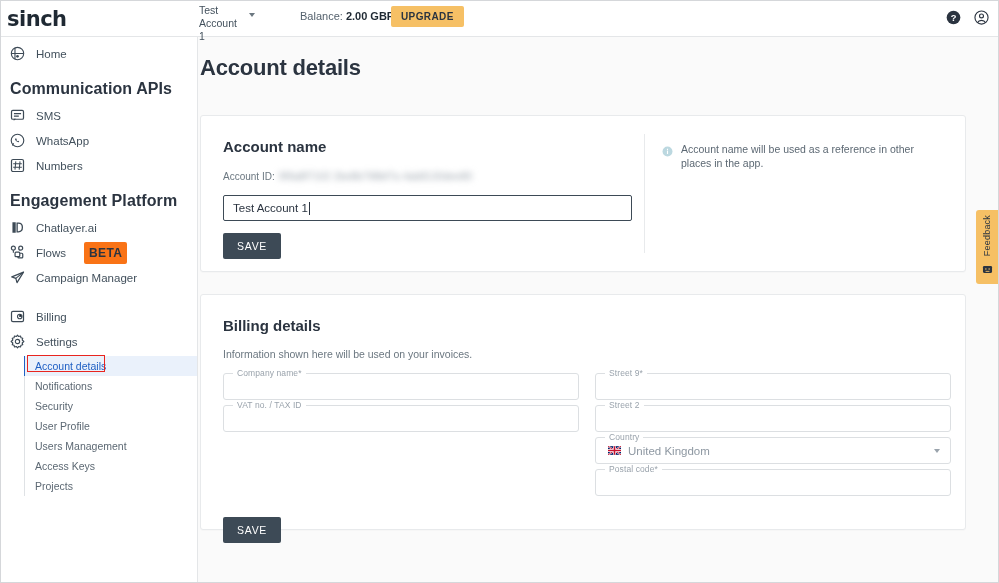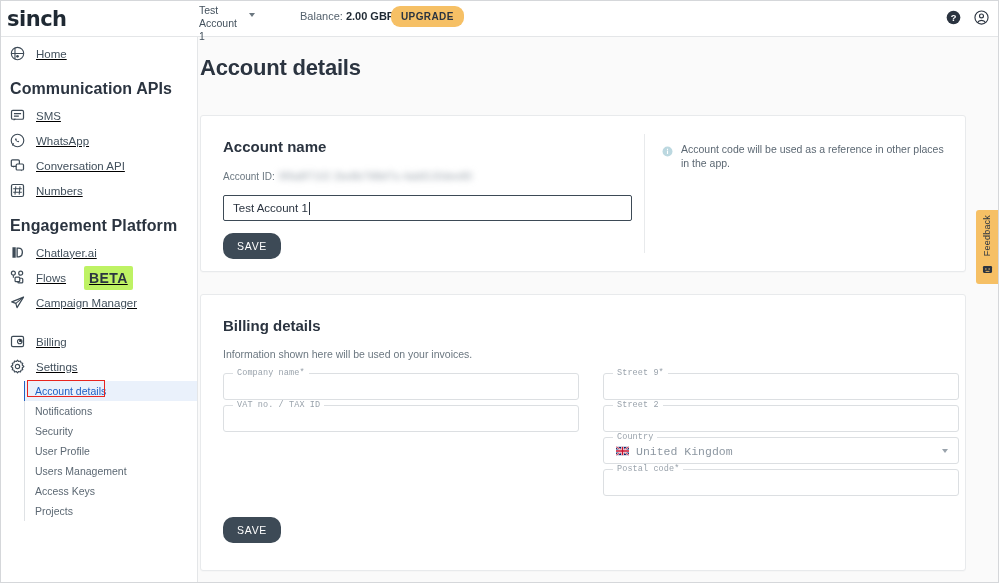--- a/index.html
+++ b/index.html
@@ -49,21 +49,21 @@
   }
   .balance {
     position: absolute; left: 299px; top: 9px;
     font-size: 11px; color: #54616d;
   }
   .balance b { color: #1f2933; font-weight: 700; }
   .upgrade-btn {
     position: absolute; left: 390px; top: 5px;
     background: #f6c065; color: #2b3440;
     font-size: 10px; font-weight: 700; letter-spacing: .4px;
-    padding: 5px 10px; border: none; border-radius: 9px;
+    padding: 5px 10px; border: none; border-radius: 2px;
     cursor: pointer;
     font-family: "Liberation Sans", sans-serif;
   }
   .hdr-icons {
     position: absolute; right: 11px; top: 0; height: 32px;
     display: flex; align-items: center; gap: 13px;
   }
   .hdr-icons svg { display: block; cursor: pointer; }
 
   
@@ -73,32 +73,31 @@
     background: #ffffff;
     border-right: 1px solid #e4e6e8;
     padding-top: 8px;
     z-index: 10;
   }
   .nav-item {
     display: flex; align-items: center;
     height: 25px; padding-left: 9px;
     cursor: pointer;
     gap: 11px;
-    text-decoration: underline;
   }
   .nav-item .ic { width: 15px; height: 15px; display: flex; align-items: center; justify-content: center; flex: none; }
   .nav-item .lbl { font-size: 11.5px; color: #42505c; }
   .nav-sect {
     font-size: 16px; font-weight: 700; color: #2b3440;
     padding-left: 9px; margin-top: 14px; margin-bottom: 5px;
     letter-spacing: .1px;
   }
   .beta-badge {
-    background: #bef264; color: #2b3440;
-    font-size: 14px; font-weight: 700; letter-spacing: .4px;
+    background: #f97316; color: #2b3440;
+    font-size: 12px; font-weight: 700; letter-spacing: .4px;
     padding: 4px 5px; border-radius: 2px; margin-left: 7px;
   }
   .nav-gap { height: 14px; }
   .subnav {
     margin-left: 23px;
     border-left: 1px solid #dfe2e5;
     padding-left: 0;
     margin-top: 2px;
   }
   .sub-item {
@@ -169,33 +168,33 @@
     position: relative;
   }
   .caret-bar {
     display: inline-block; width: 1px; height: 13px;
     background: #2b3440; margin-left: 1px;
   }
   .btn-save {
     margin-top: 12px;
     background: #3d4a56; color: #ffffff;
     font-size: 10.5px; font-weight: 400; letter-spacing: .7px;
-    padding: 7px 14px; border: none; border-radius: 10px;
+    padding: 7px 14px; border: none; border-radius: 2px;
     cursor: pointer; display: inline-block;
     font-family: "Liberation Sans", sans-serif;
   }
   .note { display: flex; gap: 8px; align-items: flex-start; }
   .note-ic { flex: none; margin-top: 1px; }
   .note-txt { font-size: 10.5px; color: #5c6873; line-height: 14px; }
 
   
-  .card-bill { margin-top: 22px; height: 277px; padding: 22px 0 0 22px; }
+  .card-bill { margin-top: 22px; height: 236px; padding: 22px 0 0 22px; }
   .bill-sub { font-size: 10.5px; color: #6b7780; margin-top: 14px; }
   .bill-grid {
-    display: flex; gap: 24px; margin-top: 13px; font-family: Liberation Mono, monospace;
+    display: flex; gap: 16px; margin-top: 13px;
   }
   .col-l { width: 356px; }
   .col-r { width: 356px; }
 
   
   .ofield {
     position: relative;
     height: 27px;
     border: 1px solid #dcdfe2;
     border-radius: 3px;
@@ -310,31 +309,20 @@
       <span class="ic">
         <svg width="15" height="15" viewBox="0 0 16 16">
             <circle cx="8" cy="8" r="6.7" fill="none" stroke="#3d4a56" stroke-width="1.2"></circle>
             <path d="M5.6 5.4c-.5.6-.3 1.8.6 2.9s2.1 1.6 2.8 1.5c.5-.1.8-.7.7-1l-1-.5-.6.5c-.5-.2-1.1-.8-1.3-1.3l.5-.6-.5-1c-.3-.1-.9 0-1.2.5z" fill="#3d4a56"></path>
             <path d="M2.6 13.4l1.1-2.6" stroke="#3d4a56" stroke-width="1.2"></path>
           </svg>
       </span>
       <span class="lbl">WhatsApp</span>
     </div>
 
-    <div class="nav-item">
-      <span class="ic">
-        <svg width="15" height="15" viewBox="0 0 16 16">
-            <rect x="1.4" y="2" width="8.6" height="7" rx="1.2" fill="none" stroke="#3d4a56" stroke-width="1.3"></rect>
-            <path d="M3.4 10.4V9h1.6z" fill="#3d4a56"></path>
-            <rect x="6.6" y="6.4" width="7.8" height="6.4" rx="1.2" fill="#fff" stroke="#3d4a56" stroke-width="1.3"></rect>
-            <path d="M12.6 14.1v-1.4h-1.5z" fill="#3d4a56"></path>
-          </svg>
-      </span>
-      <span class="lbl">Conversation API</span>
-    </div>
 
     <div class="nav-item">
       <span class="ic">
         <svg width="15" height="15" viewBox="0 0 16 16">
             <rect x="1.6" y="1.6" width="12.8" height="12.8" rx="1.6" fill="none" stroke="#3d4a56" stroke-width="1.3"></rect>
             <path d="M6.2 3.6L5.3 12.4M10.7 3.6l-.9 8.8M3.4 6.2h9.2M3.4 9.8h9.2" stroke="#3d4a56" stroke-width="1.1"></path>
           </svg>
       </span>
       <span class="lbl">Numbers</span>
     </div>
@@ -448,21 +436,21 @@
 
       <div class="acct-right">
         <div class="note">
           <span class="note-ic">
             <svg width="11" height="11" viewBox="0 0 16 16">
                 <circle cx="8" cy="8" r="7.2" fill="#bcd8e0"></circle>
                 <rect x="7.2" y="6.6" width="1.6" height="5" fill="#fff"></rect>
                 <rect x="7.2" y="4" width="1.6" height="1.8" fill="#fff"></rect>
               </svg>
           </span>
-          <span class="note-txt">Account code will be used as a reference in other places in the app.</span>
+          <span class="note-txt">Account name will be used as a reference in other places in the app.</span>
         </div>
       </div>
     </div>
 
     <div class="card card-bill">
       <div class="card-h">Billing details</div>
       <div class="bill-sub">Information shown here will be used on your invoices.</div>
 
       <div class="bill-grid">
 

